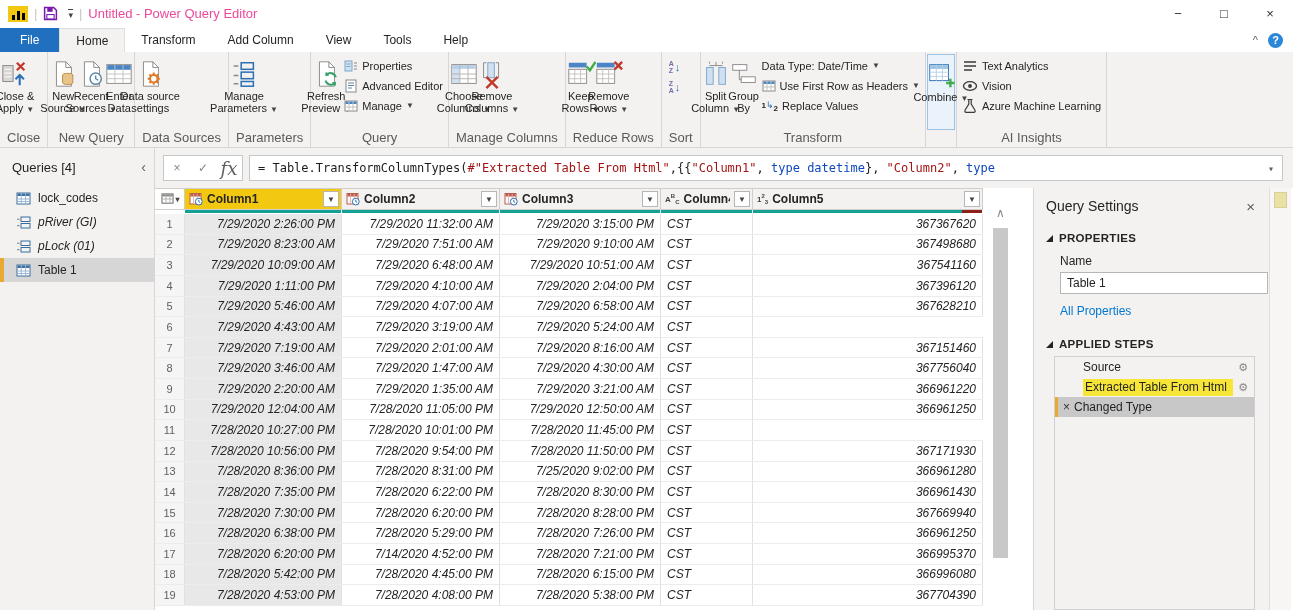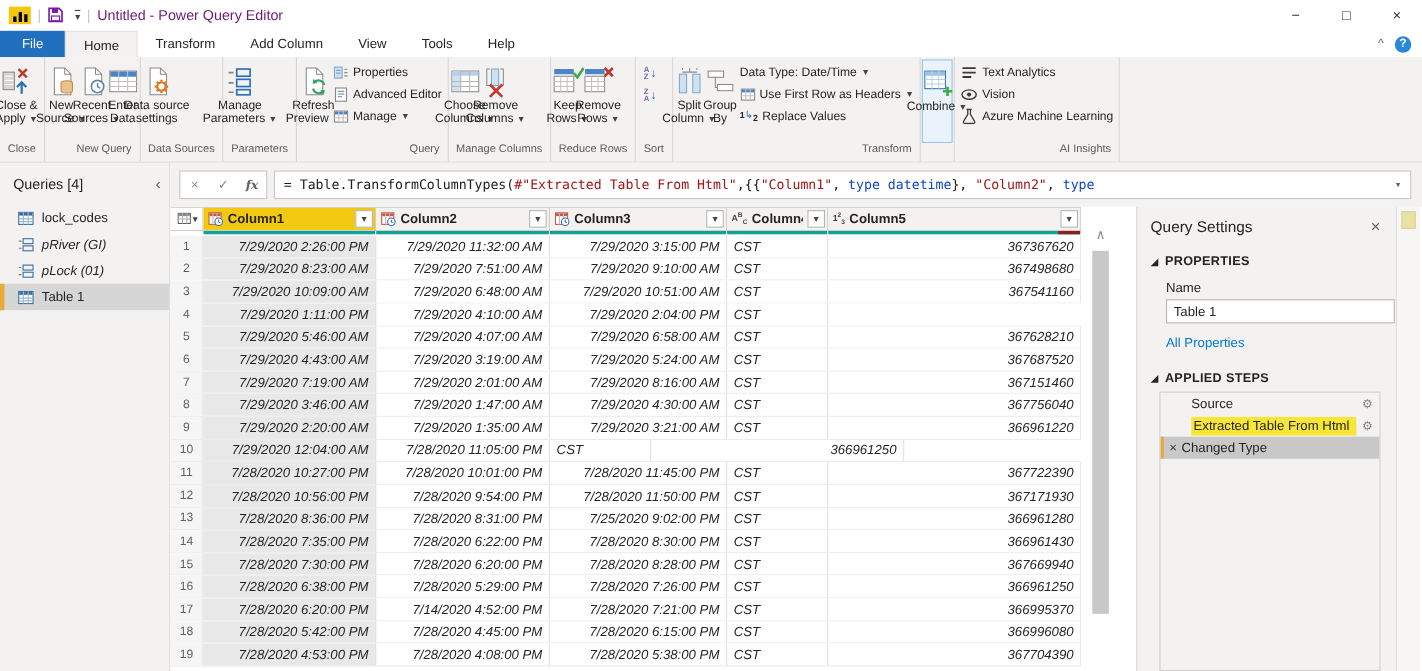--- a/index.html
+++ b/index.html
@@ -7,21 +7,21 @@
   .app { position:relative; width:1293px; height:610px; background:#fff; overflow:hidden;
          font-size:12px; color:#252423; }
 
   
   .titlebar { position:absolute; left:0; top:0; width:100%; height:28px; background:#fff;
               display:flex; align-items:center; border-bottom:1px solid #fff; }
   .titlebar .sep { color:#c8c6c4; margin:0 6px; font-size:13px; }
   .pbi-logo { width:20px; height:16px; background:var(--accent_yellow); display:inline-flex;
               align-items:flex-end; justify-content:center; gap:2px; padding:2px 3px; margin-left:8px; }
   .pbi-logo i { display:block; width:3px; background:#000; }
-  .title-text { font-size:13px; color:#701a75; }
+  .title-text { font-size:13px; color:#ec4899; }
   .win-btns { margin-left:auto; display:flex; height:100%; }
   .win-btn { width:46px; height:100%; display:flex; align-items:center; justify-content:center;
              font-size:13px; color:#333; cursor:default; }
   .tb-caret { font-size:9px; color:#444; border-top:1.5px solid #444; line-height:8px; padding-top:1px; }
 
   
   .menubar { position:absolute; left:0; top:28px; width:100%; height:24px; background:#fff;
              display:flex; align-items:stretch; }
   .tab { padding:0 16px; display:flex; align-items:center; font-size:12px; color:#252423; }
   .tab.file { background:var(--file_tab_blue); color:#fff; padding:0 20px; }
@@ -29,21 +29,21 @@
   .menubar-right { margin-left:auto; display:flex; align-items:center; gap:10px; padding-right:10px; }
   .ribbon-collapse { color:#605e5c; font-size:11px; }
   .help-circle { width:15px; height:15px; border-radius:50%; background:#2b88d8; color:#fff;
                  font-size:11px; font-weight:bold; display:flex; align-items:center; justify-content:center; }
 
   
   .ribbon { position:absolute; left:0; top:52px; width:100%; height:96px; background:var(--ribbon_bg);
             border-bottom:1px solid #d8d6d4; display:flex; align-items:stretch; overflow:hidden; }
   .rgroup { display:flex; flex-direction:column; border-right:1px solid #d8d6d4; padding:2px 1px 0 1px; }
   .rgroup-items { flex:1; display:flex; align-items:stretch; }
-  .rgroup-label { height:17px; text-align:right; font-size:10px; color:#5a5a58; white-space:nowrap; padding:0 6px; }
+  .rgroup-label { height:17px; text-align:center; font-size:13px; color:#5a5a58; white-space:nowrap; padding:0 6px; }
   .bigbtn { width:28px; display:flex; flex-direction:column; align-items:center; padding-top:4px; cursor:default; }
   .bigbtn .bicon { height:32px; display:flex; align-items:center; justify-content:center; }
   .bigbtn .blabel { font-size:11px; line-height:12px; text-align:center; color:#252423; white-space:nowrap; }
   .bigbtn.hl { border:1px solid #9cc3e5; background:#eaf3fb; }
   .caret { font-size:8px; color:#444; }
   .stack { display:flex; flex-direction:column; justify-content:flex-start; padding:3px 4px 0 4px; gap:3px; }
   .srow { display:flex; align-items:center; gap:4px; font-size:11px; white-space:nowrap; height:17px; cursor:default; }
   .sort-stack { display:flex; flex-direction:column; gap:6px; padding:6px 6px 0 6px; }
   .sort-btn { display:flex; align-items:center; gap:1px; cursor:default; }
   .sort-letters { display:flex; flex-direction:column; font-size:7px; font-weight:bold; color:#7b68a6; line-height:7px; }
@@ -64,21 +64,21 @@
            border-left:4px solid transparent;text-align:center; }
   .qitem.selected { background:#d6d6d6; border-left:4px solid #eaa834; }
   .qitem .qlabel { font-size:12px; color:#252423; }
   .qitem.italic .qlabel { font-style:italic; }
 
   
   .center { flex:1; display:flex; flex-direction:column; background:#fff; min-width:0; }
   .fbar { height:40px; background:var(--ribbon_bg); display:flex; align-items:center; gap:6px; padding:0 10px 0 8px; }
   .fbtns { background:#fff; border:1px solid #c8c6c4; height:26px; display:flex; align-items:center; }
   .fbtn { width:26px; text-align:center; color:#8a8886; font-size:12px; cursor:default; }
-  .fbtn.fx { font-family:"DejaVu Serif", serif; font-style:italic; font-size:11px; color:#605e5c;font-weight:bold; }
+  .fbtn.fx { font-family:"DejaVu Serif", serif; font-style:italic; font-size:18px; color:#605e5c; }
   .finput { flex:1; background:#fff; border:1px solid #c8c6c4; height:26px; display:flex; align-items:center;
             font-family:"DejaVu Sans Mono", monospace; font-size:12px; padding:0 8px; overflow:hidden; white-space:pre; }
   .finput .fdrop { margin-left:auto; color:#605e5c; font-size:10px; }
   .tok-plain { color:#1b1b1b; } .tok-string { color:var(--string_red); } .tok-keyword { color:var(--keyword_blue); }
 
   
   .grid-wrap { flex:1; display:flex; min-height:0; }
   .grid { width:828px; flex:none; display:flex; flex-direction:column; overflow:hidden; }
   .ghead { display:flex; height:22px; border-top:1px solid #d0cecc; border-bottom:1px solid #d0cecc; }
   .gh-cell { background:var(--ribbon_bg); border-right:1px solid #d0cecc; display:flex; align-items:center;
@@ -700,36 +700,36 @@
                 <div class="tcell rt" style="width: 161px; flex: 0 0 auto;">7/29/2020 10:51:00 AM</div>
                 <div class="tcell" style="width: 92px; flex: 0 0 auto;">CST</div>
                 <div class="tcell rt" style="width: 230px; flex: 0 0 auto;">367541160</div>
               </div>
               <div class="trow">
                 <div class="tnum">4</div>
                 <div class="tcell rt selcol" style="width: 157px; flex: 0 0 auto;">7/29/2020 1:11:00 PM</div>
                 <div class="tcell rt" style="width: 158px; flex: 0 0 auto; padding-left: 25px;">7/29/2020 4:10:00 AM</div>
                 <div class="tcell rt" style="width: 161px; flex: 0 0 auto;">7/29/2020 2:04:00 PM</div>
                 <div class="tcell" style="width: 92px; flex: 0 0 auto;">CST</div>
+                <div class="tcell rt" style="width: 230px; flex: 0 0 auto;">367396120</div>
               </div>
               <div class="trow">
                 <div class="tnum">5</div>
                 <div class="tcell rt selcol" style="width: 157px; flex: 0 0 auto;">7/29/2020 5:46:00 AM</div>
                 <div class="tcell rt" style="width: 158px; flex: 0 0 auto;">7/29/2020 4:07:00 AM</div>
                 <div class="tcell rt" style="width: 161px; flex: 0 0 auto;">7/29/2020 6:58:00 AM</div>
                 <div class="tcell" style="width: 92px; flex: 0 0 auto;">CST</div>
                 <div class="tcell rt" style="width: 230px; flex: 0 0 auto;">367628210</div>
               </div>
               <div class="trow">
                 <div class="tnum">6</div>
                 <div class="tcell rt selcol" style="width: 157px; flex: 0 0 auto;">7/29/2020 4:43:00 AM</div>
                 <div class="tcell rt" style="width: 158px; flex: 0 0 auto;">7/29/2020 3:19:00 AM</div>
                 <div class="tcell rt" style="width: 161px; flex: 0 0 auto;">7/29/2020 5:24:00 AM</div>
                 <div class="tcell" style="width: 92px; flex: 0 0 auto;">CST</div>
-                <div class="tcell rt" style="width: 230px; flex: 0 0 auto;">367687520</div>
               </div>
               <div class="trow">
                 <div class="tnum">7</div>
                 <div class="tcell rt selcol" style="width: 157px; flex: 0 0 auto;">7/29/2020 7:19:00 AM</div>
                 <div class="tcell rt" style="width: 158px; flex: 0 0 auto;">7/29/2020 2:01:00 AM</div>
                 <div class="tcell rt" style="width: 161px; flex: 0 0 auto;">7/29/2020 8:16:00 AM</div>
                 <div class="tcell" style="width: 92px; flex: 0 0 auto;">CST</div>
                 <div class="tcell rt" style="width: 230px; flex: 0 0 auto;">367151460</div>
               </div>
               <div class="trow">
@@ -745,30 +745,30 @@
                 <div class="tcell rt selcol" style="width: 157px; flex: 0 0 auto;">7/29/2020 2:20:00 AM</div>
                 <div class="tcell rt" style="width: 158px; flex: 0 0 auto;">7/29/2020 1:35:00 AM</div>
                 <div class="tcell rt" style="width: 161px; flex: 0 0 auto;">7/29/2020 3:21:00 AM</div>
                 <div class="tcell" style="width: 92px; flex: 0 0 auto;">CST</div>
                 <div class="tcell rt" style="width: 230px; flex: 0 0 auto;">366961220</div>
               </div>
               <div class="trow">
                 <div class="tnum">10</div>
                 <div class="tcell rt selcol" style="width: 157px; flex: 0 0 auto;">7/29/2020 12:04:00 AM</div>
                 <div class="tcell rt" style="width: 158px; flex: 0 0 auto;">7/28/2020 11:05:00 PM</div>
+                <div class="tcell rt" style="width: 161px; flex: 0 0 auto;">7/29/2020 12:50:00 AM</div>
                 <div class="tcell" style="width: 92px; flex: 0 0 auto;">CST</div>
                 <div class="tcell rt" style="width: 230px; flex: 0 0 auto;">366961250</div>
               </div>
               <div class="trow">
                 <div class="tnum">11</div>
                 <div class="tcell rt selcol" style="width: 157px; flex: 0 0 auto;">7/28/2020 10:27:00 PM</div>
                 <div class="tcell rt" style="width: 158px; flex: 0 0 auto;">7/28/2020 10:01:00 PM</div>
                 <div class="tcell rt" style="width: 161px; flex: 0 0 auto;">7/28/2020 11:45:00 PM</div>
                 <div class="tcell" style="width: 92px; flex: 0 0 auto;">CST</div>
-                <div class="tcell rt" style="width: 230px; flex: 0 0 auto;">367722390</div>
               </div>
               <div class="trow">
                 <div class="tnum">12</div>
                 <div class="tcell rt selcol" style="width: 157px; flex: 0 0 auto;">7/28/2020 10:56:00 PM</div>
                 <div class="tcell rt" style="width: 158px; flex: 0 0 auto;">7/28/2020 9:54:00 PM</div>
                 <div class="tcell rt" style="width: 161px; flex: 0 0 auto;">7/28/2020 11:50:00 PM</div>
                 <div class="tcell" style="width: 92px; flex: 0 0 auto;">CST</div>
                 <div class="tcell rt" style="width: 230px; flex: 0 0 auto;">367171930</div>
               </div>
               <div class="trow">

